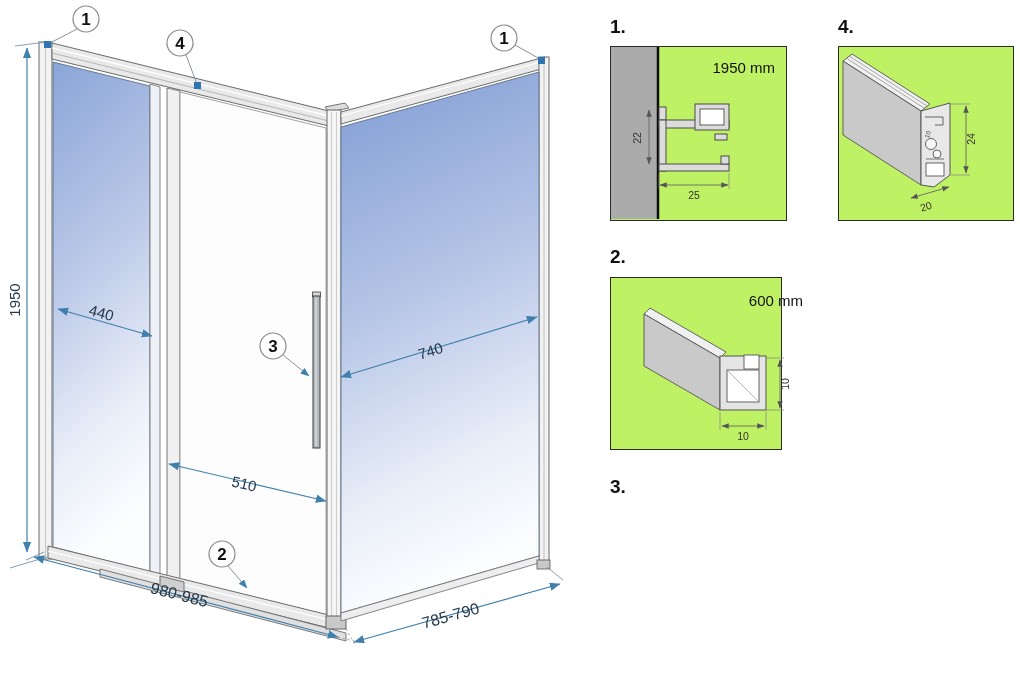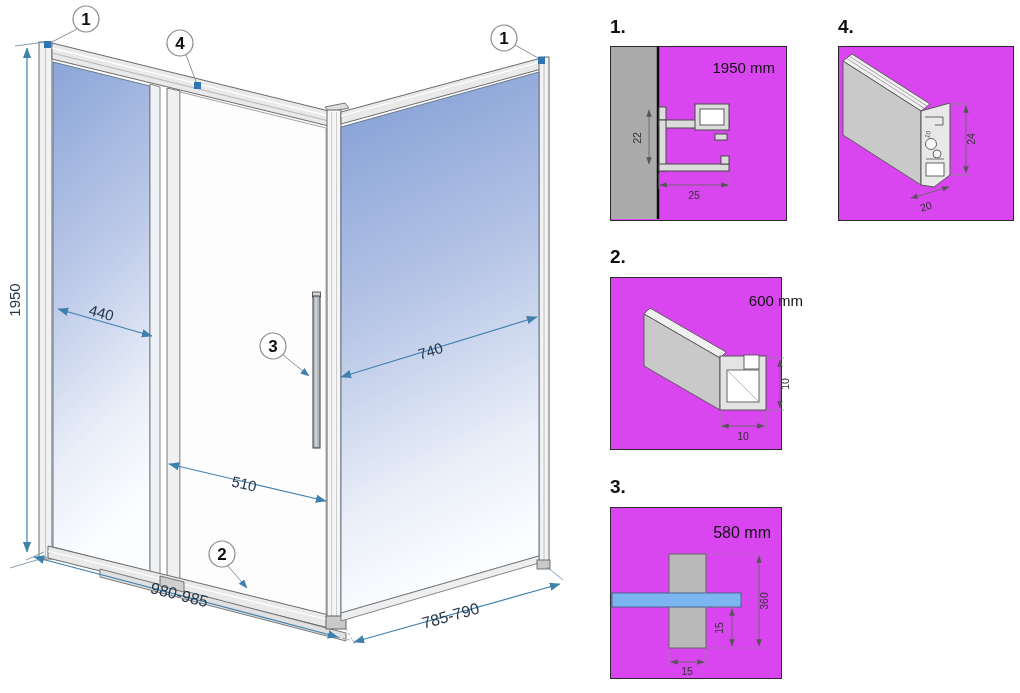--- a/index.html
+++ b/index.html
@@ -1,19 +1,19 @@
 <!DOCTYPE html>
 <html><head>
 <meta charset="utf-8">
 <style>
   html,body{margin:0;padding:0;background:#ffffff;}
   #stage{position:relative;width:1020px;height:693px;background:#ffffff;overflow:hidden;
          font-family:"Liberation Sans", sans-serif;}
   .detail-label{position:absolute;font-size:19px;font-weight:bold;color:#111;}
-  .detail-box{position:absolute;border:1.5px solid #2a2a2a;background:#d946ef;box-sizing:border-box;}
+  .detail-box{position:absolute;border:1.5px solid #2a2a2a;background:#bef264;box-sizing:border-box;}
   svg text{font-family:"Liberation Sans", sans-serif;}
   .dimtxt{fill:#24384a;font-size:15px;}
   .dimtxt-lg{fill:#24384a;font-size:16px;}
   .ddim{fill:#333;font-size:10.5px;}
   .dtitle{fill:#111;font-size:15px;}
   .callout-num{fill:#111;font-size:17px;font-weight:bold;}
   .dimline{stroke:#4080ad;stroke-width:1.2;fill:none;}
   .extline{stroke:#7d93a8;stroke-width:0.9;fill:none;}
   .dotline{stroke:#8a8a8a;stroke-width:0.9;fill:none;stroke-dasharray:2,3;}
   .leader{stroke:#8a93a0;stroke-width:1;fill:none;}
@@ -209,32 +209,14 @@
       <line x1="137" y1="82" x2="137" y2="130" class="ddimline" marker-start="url(#ag)" marker-end="url(#ag)"></line>
       <text transform="translate(146,106) rotate(-90)" text-anchor="middle" class="ddim">10</text>
       <line x1="77" y1="134" x2="77" y2="152" class="dwit"></line>
       <line x1="123" y1="134" x2="123" y2="152" class="dwit"></line>
       <line x1="79" y1="148" x2="121" y2="148" class="ddimline" marker-start="url(#ag)" marker-end="url(#ag)"></line>
       <text x="100" y="162" text-anchor="middle" class="ddim">10</text>
     </svg>
   </div>
 
   <div class="detail-label" style="left:610px;top:476px;">3.</div>
-  <div class="detail-box" style="left:610px;top:507px;width:172px;height:172px;">
-    <svg width="169" height="169" viewBox="0 0 169 169">
-      <text x="160" y="30" text-anchor="end" class="dtitle" style="font-size:16px;">580 mm</text>
-      <rect x="58" y="46" width="37" height="94" fill="#b9b9b9" stroke="#666" stroke-width="1"></rect>
-      <rect x="1" y="85" width="129" height="14" fill="#7db5f0" stroke="#49678c" stroke-width="1"></rect>
-      <line x1="95" y1="46" x2="153" y2="46" class="dotline"></line>
-      <line x1="95" y1="140" x2="153" y2="140" class="dotline"></line>
-      <line x1="96" y1="99" x2="126" y2="99" class="dotline"></line>
-      <line x1="148" y1="48" x2="148" y2="138" class="ddimline" marker-start="url(#ag)" marker-end="url(#ag)"></line>
-      <text transform="translate(157,93) rotate(-90)" text-anchor="middle" class="ddim">360</text>
-      <line x1="121" y1="101" x2="121" y2="138" class="ddimline" marker-start="url(#ag)" marker-end="url(#ag)"></line>
-      <text transform="translate(112,120) rotate(-90)" text-anchor="middle" class="ddim">15</text>
-      <line x1="58" y1="142" x2="58" y2="158" class="dwit"></line>
-      <line x1="95" y1="142" x2="95" y2="158" class="dwit"></line>
-      <line x1="60" y1="154" x2="93" y2="154" class="ddimline" marker-start="url(#ag)" marker-end="url(#ag)"></line>
-      <text x="76" y="167" text-anchor="middle" class="ddim">15</text>
-    </svg>
-  </div>
 
 </div>
 
 </body></html>

